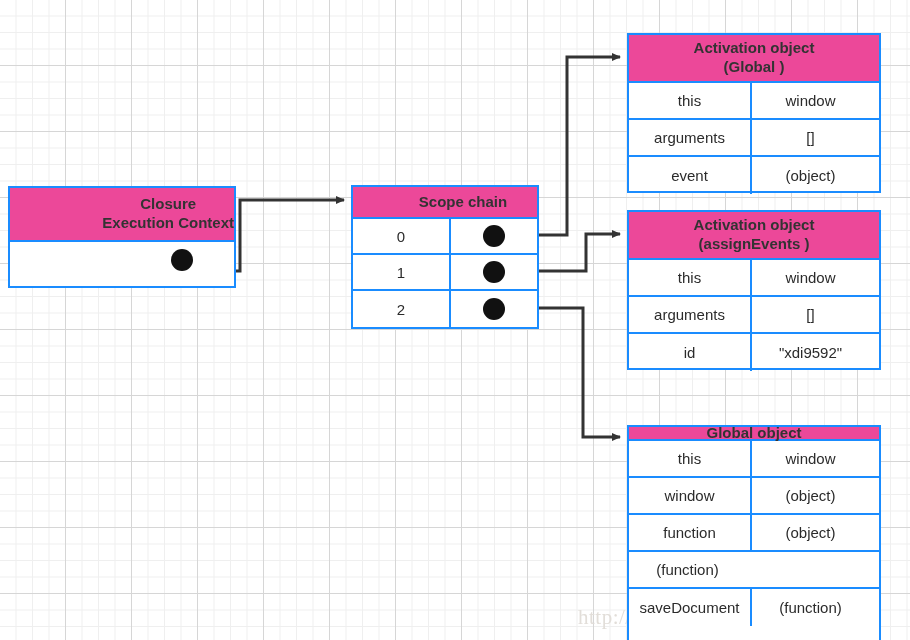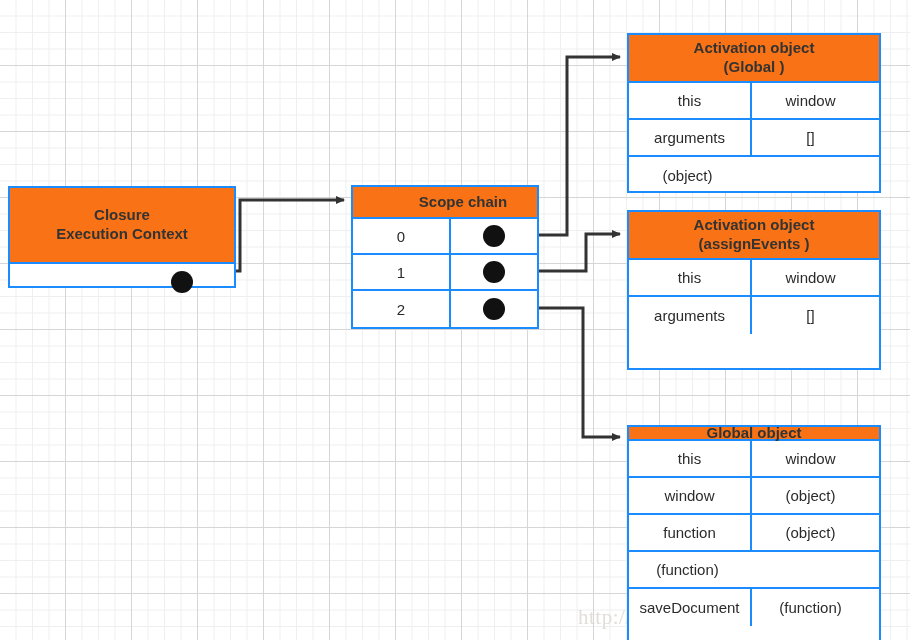--- a/index.html
+++ b/index.html
@@ -23,21 +23,21 @@
     font-family: "Liberation Sans", sans-serif;
   }
   .tbl {
     position: absolute;
     box-sizing: border-box;
     border: 2px solid #1a8cff;
     background: #ffffff;
   }
   .tbl .hdr {
     box-sizing: border-box;
-    background: #f97316;
+    background: #ec4899;
     color: #333333;
     font-weight: bold;
     font-size: 15px;
     text-align: center;
     display: flex;
     align-items: center;
     justify-content: center;
     line-height: 1.25;
     border-bottom: 2px solid #1a8cff;
   }
@@ -58,21 +58,21 @@
     color: #2b2b2b;
     overflow: hidden;
     white-space: nowrap;
   }
   .tbl .cell.k {
     border-right: 2px solid #1a8cff;
   }
 
   
   #closure-ctx { left: 8px; top: 186px; width: 228px; height: 102px; }
-  #closure-ctx .hdr { height: 76px; }
+  #closure-ctx .hdr { height: 54px; justify-content: flex-end; }
   #closure-ctx .row { height: 36px; }
   #closure-ctx .cell.k { width: 128px; margin-top: 46px; }
   #closure-ctx .cell.v { width: 112px; position: relative; }
 
   
   #scope-chain { left: 351px; top: 185px; width: 188px; height: 144px; }
   #scope-chain .hdr { height: 32px; padding-left: 36px; }
   #scope-chain .row { height: 36px; }
   #scope-chain .cell.k { width: 98px; }
   #scope-chain .cell.v { width: 86px; position: relative; }
@@ -194,39 +194,44 @@
     </div>
     <div class="row">
       <div class="cell k">this</div>
       <div class="cell v">window</div>
     </div>
     <div class="row">
       <div class="cell k">arguments</div>
       <div class="cell v">[]</div>
     </div>
     <div class="row">
+      <div class="cell k">event</div>
       <div class="cell v">(object)</div>
     </div>
   </div>
 
   <div class="tbl obj" id="activation-assignevents">
     <div class="hdr">
       <div>
         <div>Activation object</div>
         <div>(assignEvents )</div>
       </div>
     </div>
     <div class="row">
       <div class="cell k">this</div>
       <div class="cell v">window</div>
     </div>
     <div class="row">
       <div class="cell k">arguments</div>
       <div class="cell v">[]</div>
     </div>
+    <div class="row">
+      <div class="cell k">id</div>
+      <div class="cell v">"xdi9592"</div>
+    </div>
   </div>
 
   <div class="tbl obj" id="global-object">
     <div class="hdr">Global object</div>
     <div class="row">
       <div class="cell k">this</div>
       <div class="cell v">window</div>
     </div>
     <div class="row">
       <div class="cell k">window</div>

